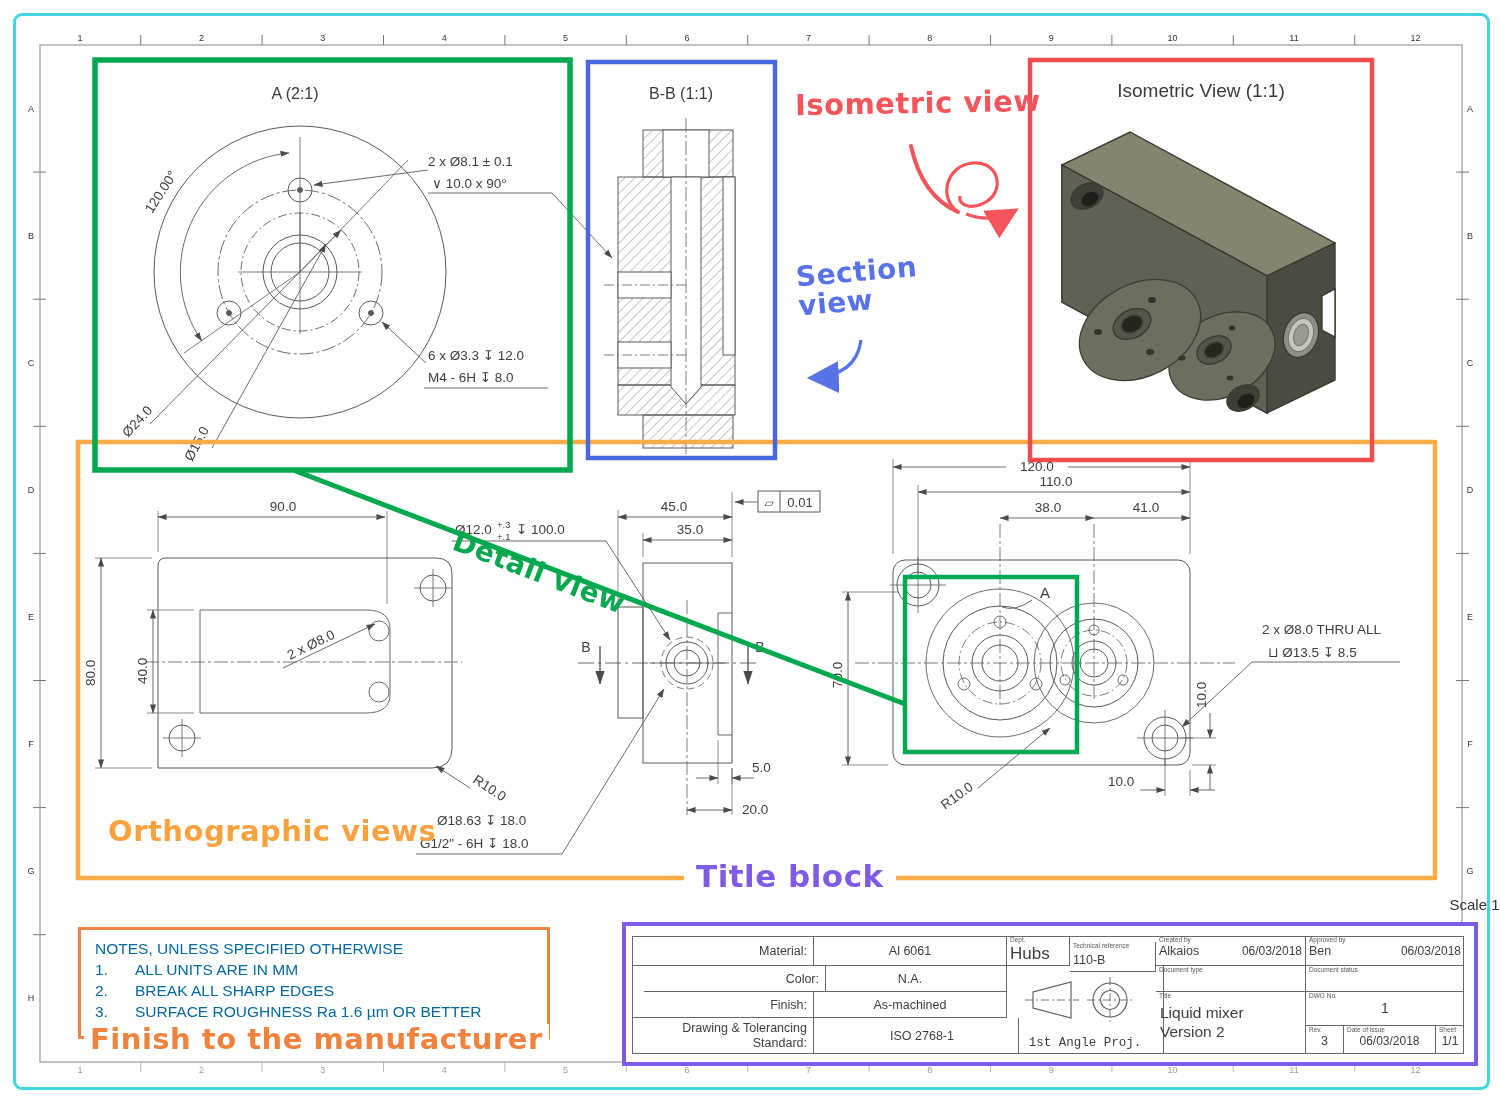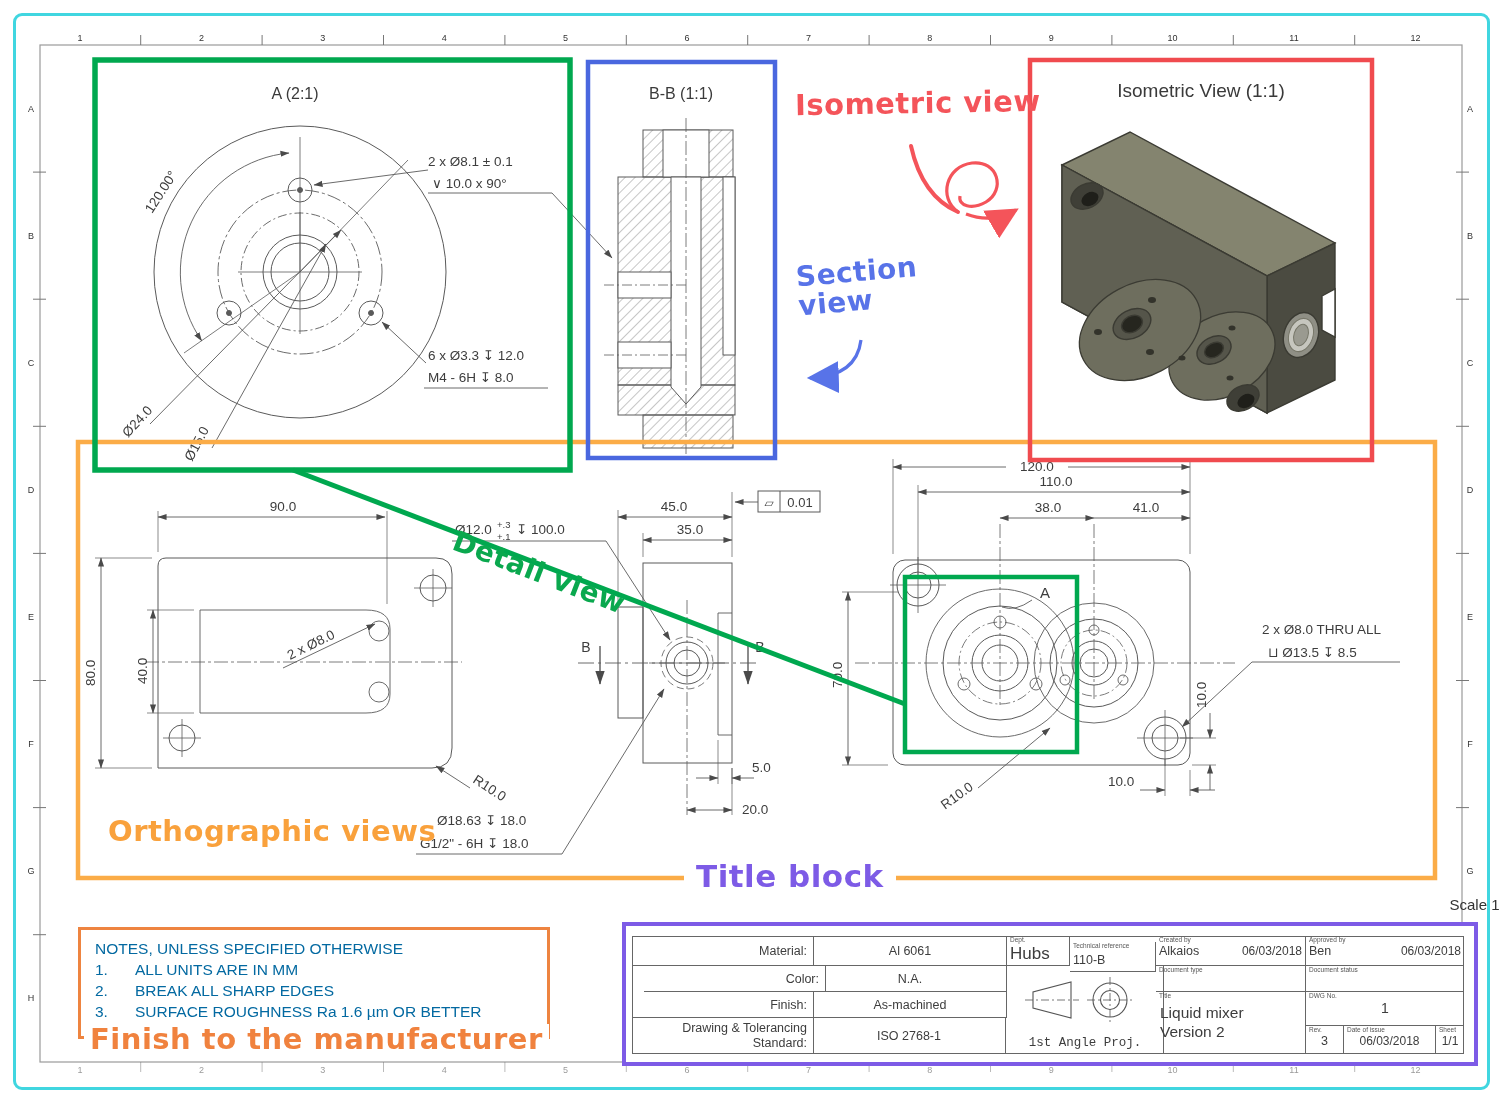--- a/index.html
+++ b/index.html
@@ -447,21 +447,21 @@
 <div id="tb">
   <div class="tb-outline" style="left:6px;top:10px;width:832px;height:118px;"></div>
 
   <div class="cell lblcell" style="left:6px;top:10px;width:182px;height:30px;">Material:</div>
   <div class="cell valcell" style="left:188px;top:10px;width:193px;height:30px;">Al 6061</div>
   <div class="cell lblcell" style="left:6px;top:40px;width:182px;height:26px;margin-left:12px;">Color:</div>
   <div class="cell valcell" style="left:188px;top:40px;width:193px;height:26px;">N.A.</div>
   <div class="cell lblcell" style="left:6px;top:66px;width:182px;height:26px;">Finish:</div>
   <div class="cell valcell" style="left:188px;top:66px;width:193px;height:26px;">As-machined</div>
   <div class="cell lblcell" style="left:6px;top:92px;width:182px;height:36px;line-height:1.15;">Drawing &amp; Tolerancing Standard:</div>
-  <div class="cell valcell" style="left:187px;top:92px;width:193px;height:36px;">ISO 2768-1</div>
+  <div class="cell valcell" style="left:200px;top:92px;width:193px;height:36px;">ISO 2768-1</div>
 
   <div class="cell" style="left:381px;top:40px;width:157px;height:88px;font-family:Liberation Mono, monospace;">
     <svg width="157" height="88">
       <g stroke="#555" fill="none" stroke-width="1.1">
         <polygon points="26,26 26,42 64,52 64,16"></polygon>
         <line x1="18" y1="34" x2="72" y2="34" stroke-dasharray="8 3 2 3" stroke-width=".8"></line>
         <circle cx="103" cy="34" r="17"></circle>
             <circle cx="103" cy="34" r="9.5"></circle>
         <line x1="80" y1="34" x2="126" y2="34" stroke-dasharray="8 3 2 3" stroke-width=".8"></line>
         <line x1="103" y1="11" x2="103" y2="57" stroke-dasharray="8 3 2 3" stroke-width=".8"></line>

